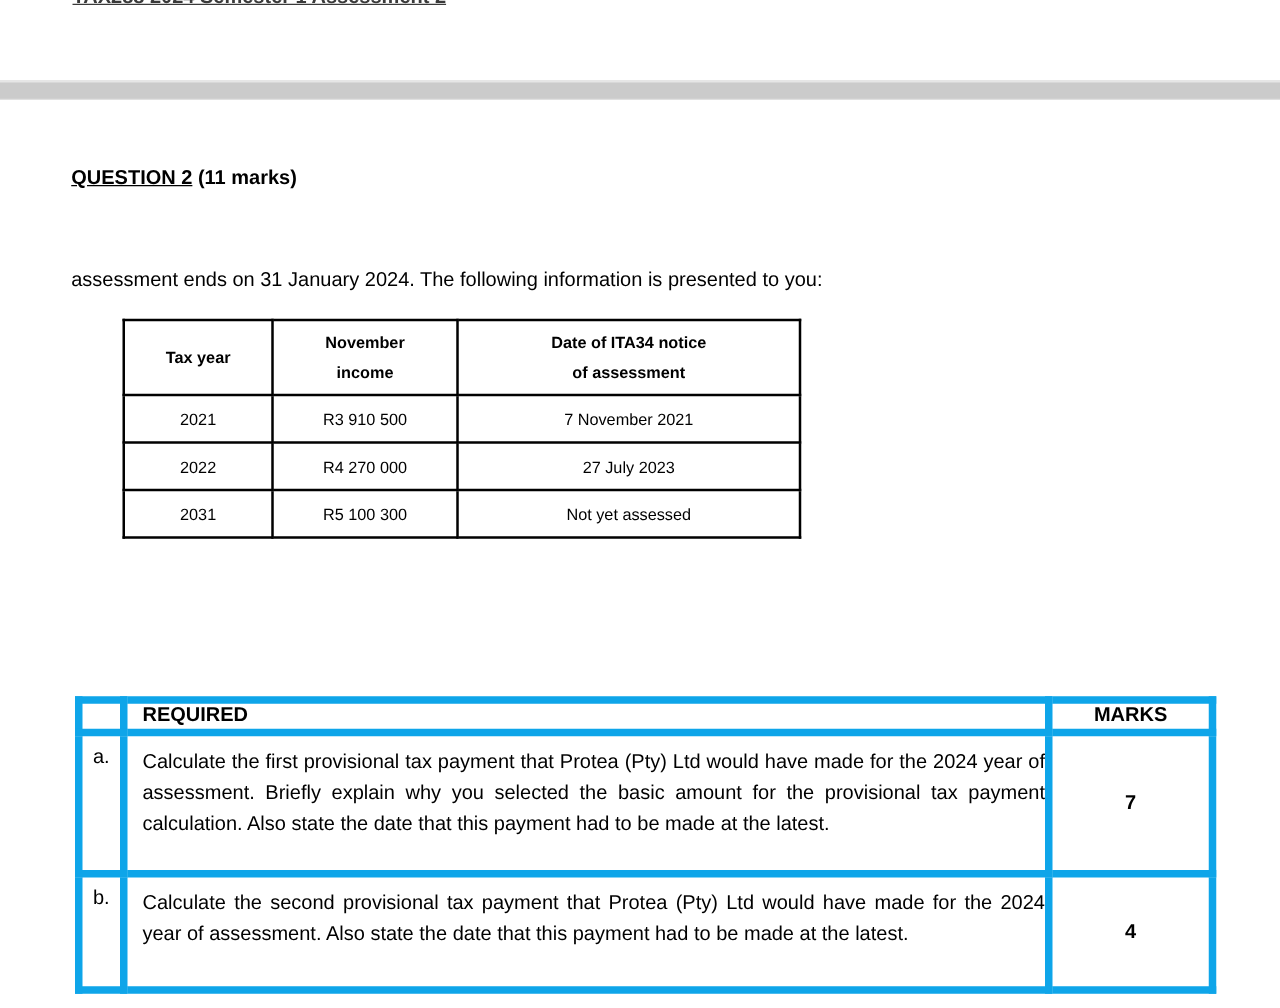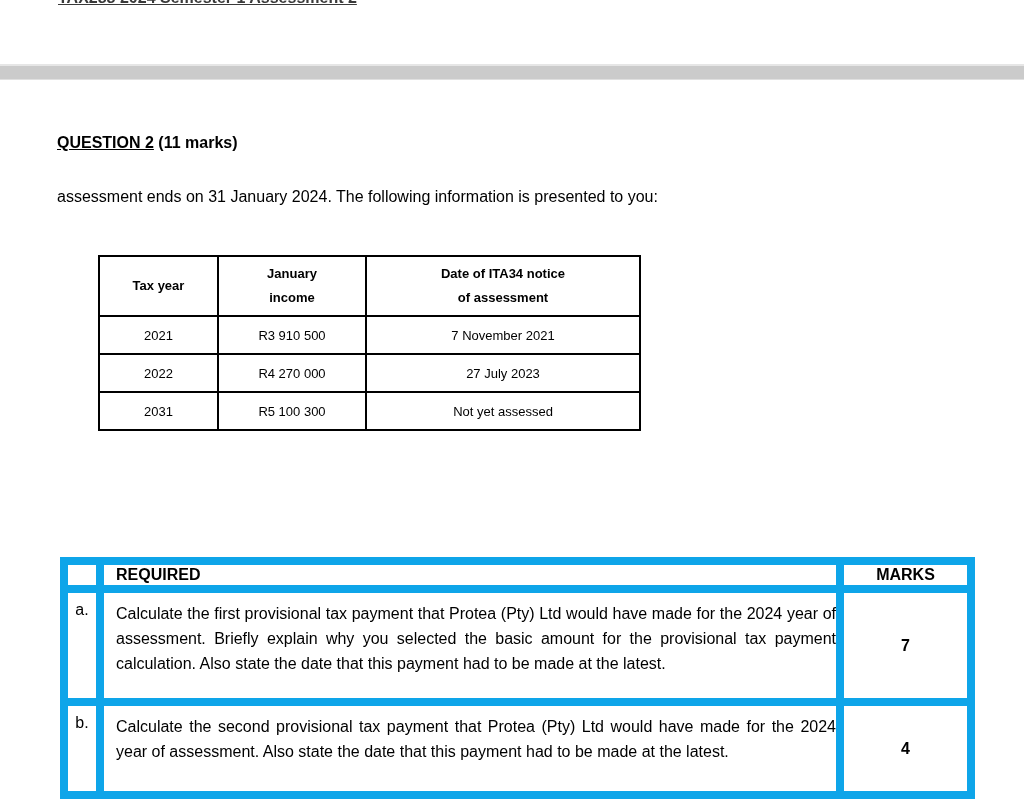--- a/index.html
+++ b/index.html
@@ -52,21 +52,21 @@
   .intro {
     position: absolute;
     left: 57px;
     top: 184px;
     width: 898px;
     font-size: 16px;
     line-height: 25px;
     color: #000;
   }
   .intro .line1 { text-align: justify; text-align-last: justify; }
-  .intro .line2 { text-align: left; }
+  .intro .line2 { text-align: left; margin-top: 28px; }
 
   
   table { border-collapse: collapse; table-layout: fixed; }
   .tax-table {
     position: absolute;
     left: 98px;
     top: 255px;
     font-size: 13px;
     color: #000000;
   }
@@ -90,21 +90,21 @@
 
   
   .req-table {
     position: absolute;
     left: 60px;
     top: 557px;
     font-size: 16px;
     color: #000;
   }
   .req-table td {
-    border: 8px solid #0ea5e9;
+    border: 6px solid #0ea5e9;
     overflow: hidden;
     box-sizing: border-box;
   }
   .req-col-label { width: 36px; }
   .req-col-text  { width: 740px; }
   .req-col-marks { width: 131px; }
 
   .req-header-row td { height: 25px; font-weight: bold; vertical-align: middle; }
   .cell-req-header { text-align: left; padding: 0 12px; }
   .cell-marks-header { text-align: center; }
@@ -144,21 +144,21 @@
 
 <table class="tax-table">
   <colgroup>
     <col class="tax-col-year">
     <col class="tax-col-income">
     <col class="tax-col-date">
   </colgroup>
   <thead>
     <tr>
       <th>Tax year</th>
-      <th>January
+      <th>November
 income</th>
       <th>Date of ITA34 notice
 of assessment</th>
     </tr>
   </thead>
   <tbody>
     <tr>
       <td>2021</td>
       <td>R3 910 500</td>
       <td>7 November 2021</td>

